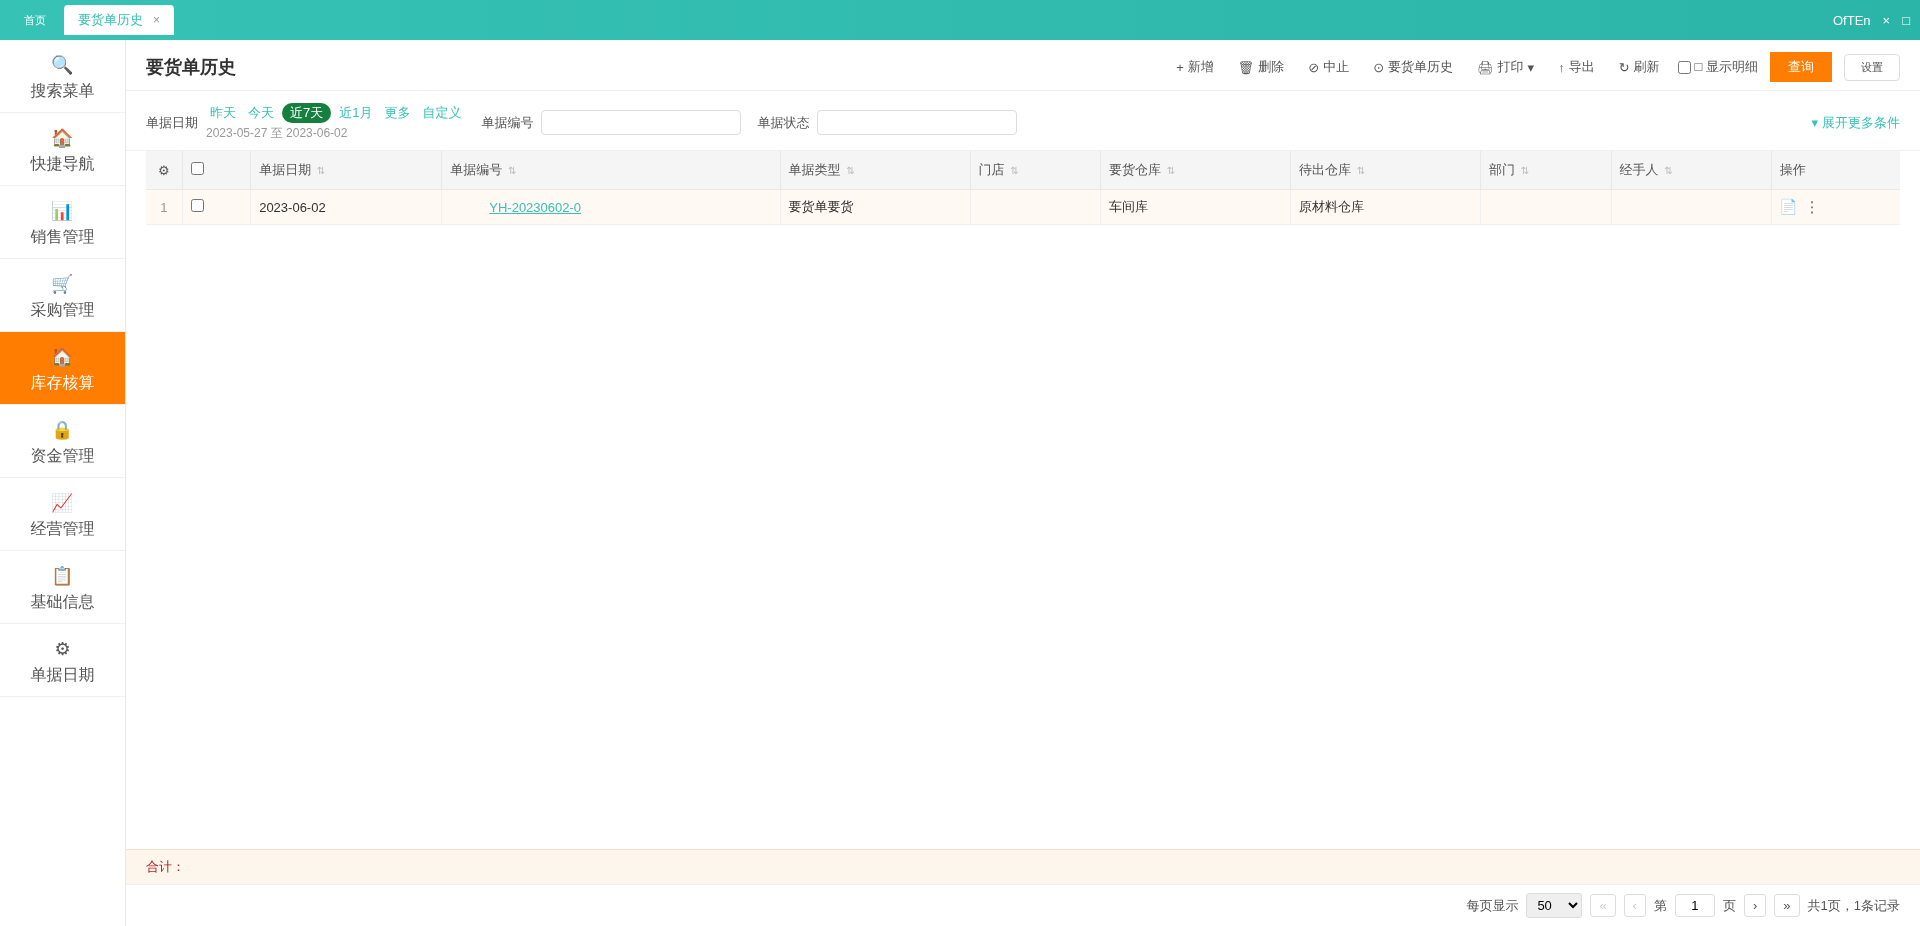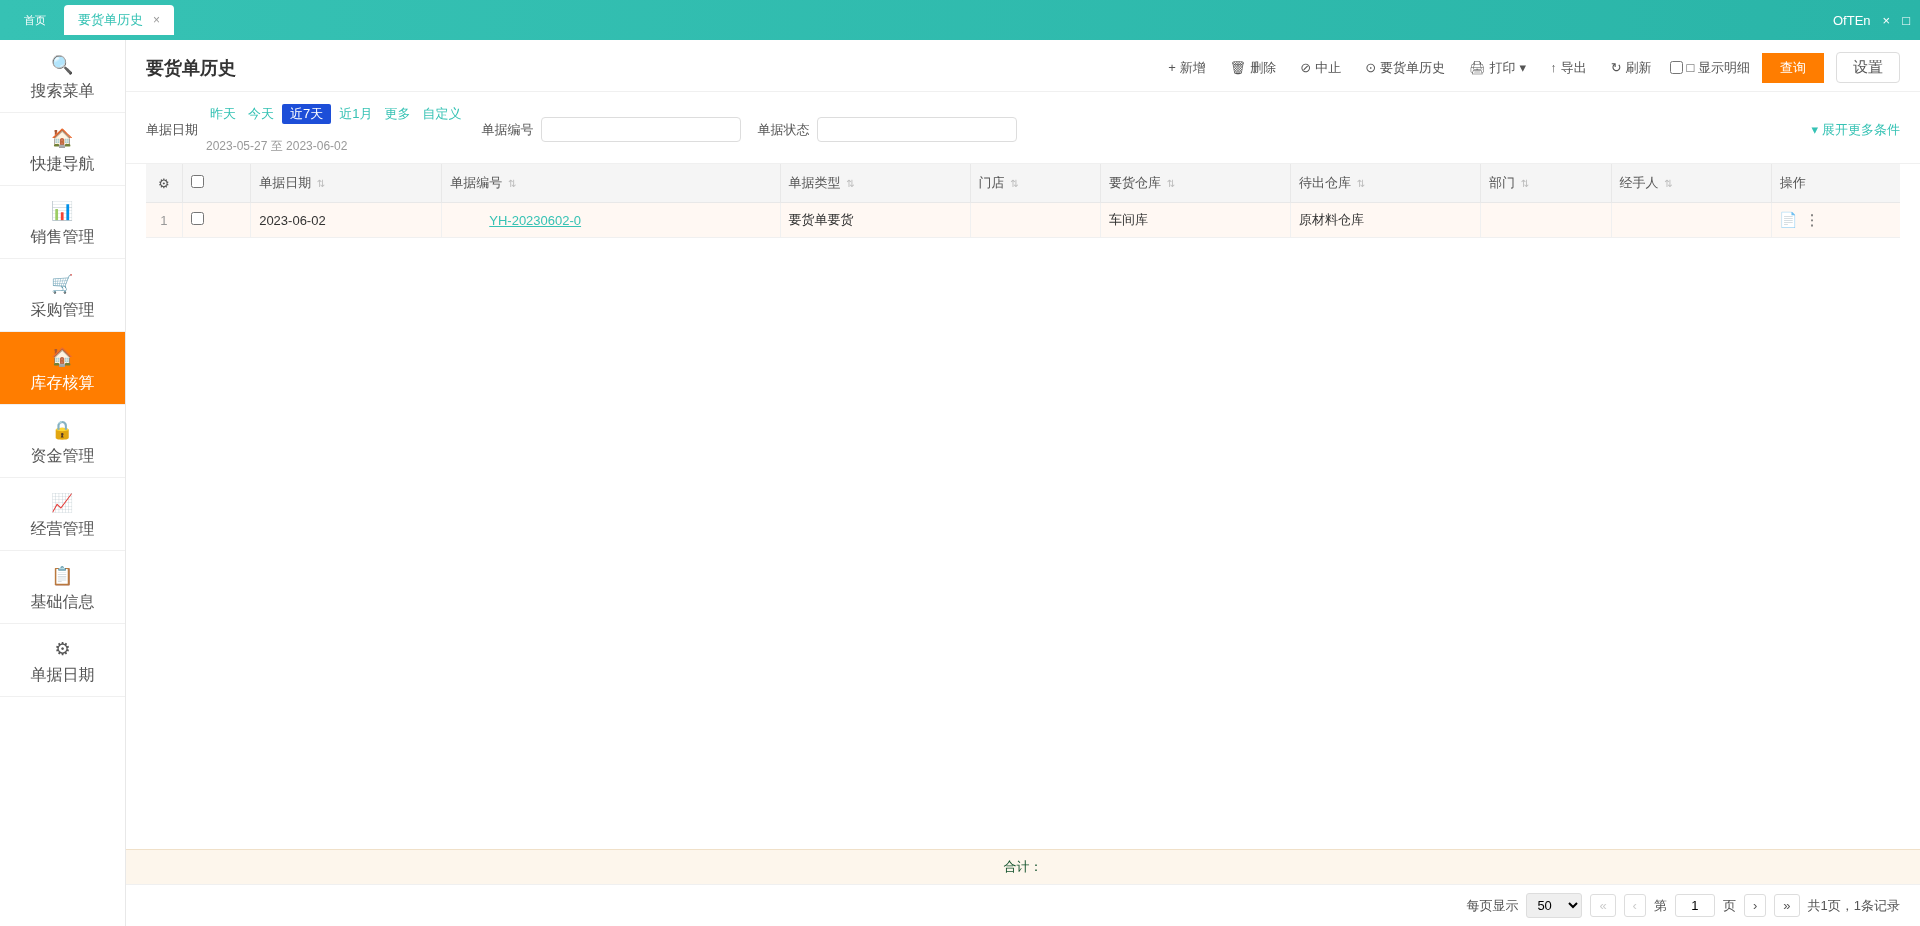--- a/index.html
+++ b/index.html
@@ -127,21 +127,21 @@
       cursor: pointer;
       font-size: 13px;
     }
     .btn-secondary {
       background: #fff;
       color: #555;
       border: 1px solid #ddd;
       border-radius: 4px;
       padding: 5px 16px;
       cursor: pointer;
-      font-size: 15px;
+      font-size: 11px;
     }
     .btn-checkbox-display {
       display: flex;
       align-items: center;
       gap: 4px;
       cursor: pointer;
       color: #555;
       font-size: 13px;
     }
 
@@ -157,36 +157,36 @@
     }
     .filter-group {
       display: flex;
       align-items: center;
       gap: 8px;
     }
     .filter-label { color: #555; white-space: nowrap; }
     .filter-dates {
       display: flex;
       flex-direction: column;
-      gap: 14px;
+      gap: 2px;
     }
     .date-shortcuts {
       display: flex;
       gap: 4px;
       align-items: center;
     }
     .date-shortcut {
       color: #36c2b4;
       cursor: pointer;
       padding: 1px 4px;
     }
     .date-shortcut.active {
-      background: #1d4ed8;
+      background: #15803d;
       color: #fff;
-      border-radius: 2px;
+      border-radius: 10px;
       padding: 1px 8px;
     }
     .date-range {
       font-size: 12px;
       color: #999;
     }
     .filter-input {
       border: 1px solid #ddd;
       border-radius: 4px;
       padding: 4px 10px;
@@ -259,25 +259,24 @@
     tbody td:last-child { border-right: none; }
     .link-cell { color: #36c2b4; cursor: pointer; text-decoration: underline; padding-left: 47px; }
     .action-icons { display: flex; gap: 6px; }
     .action-icon { cursor: pointer; color: #666; font-size: 15px; }
 
     
     .footer-summary {
       padding: 8px 20px;
       background: #fdf6ec;
       border-top: 1px solid #f0e0c8;
-      color: #14532d;
+      color: #b91c1c;
       flex-shrink: 0;
       display: flex;
       align-items: center;
-      justify-content: center;
     }
 
     
     .pagination {
       display: flex;
       align-items: center;
       justify-content: flex-end;
       padding: 8px 20px;
       gap: 8px;
       border-top: 1px solid #f0f0f0;

